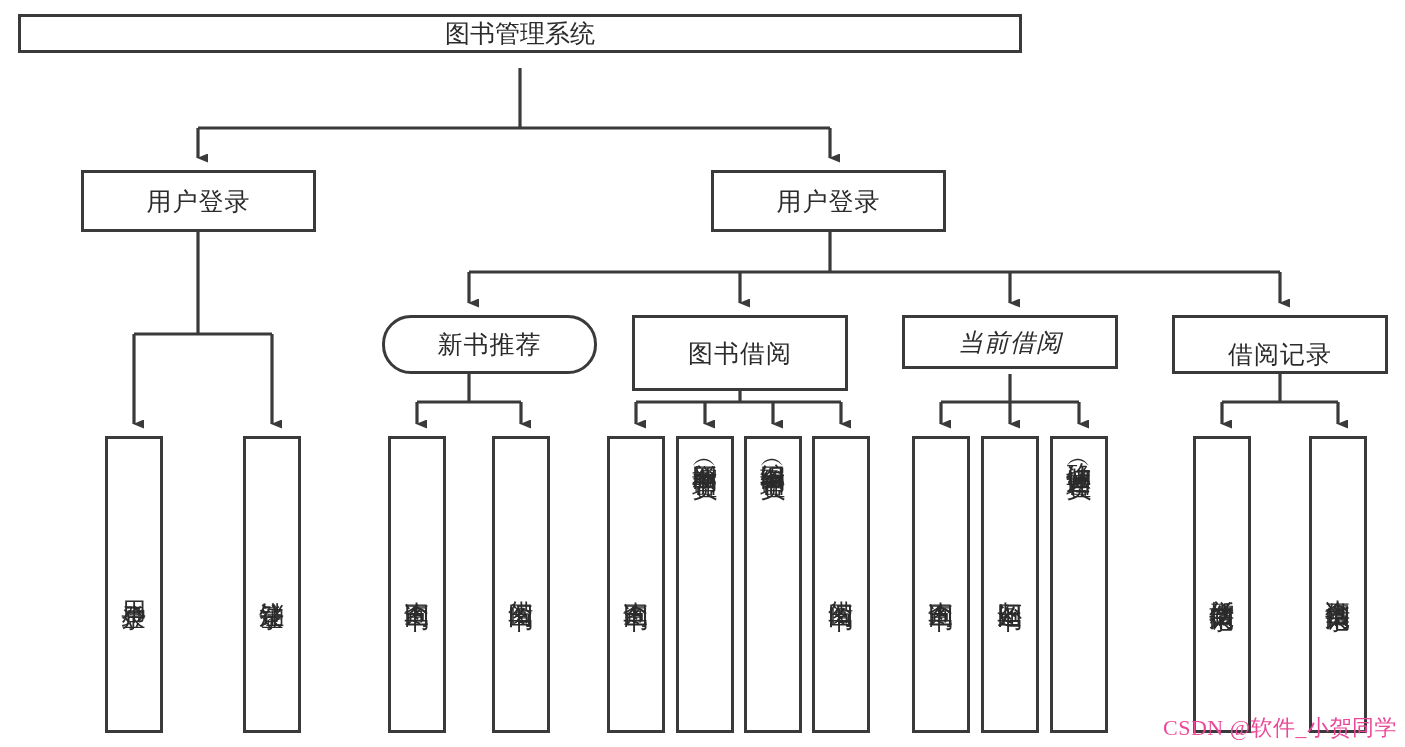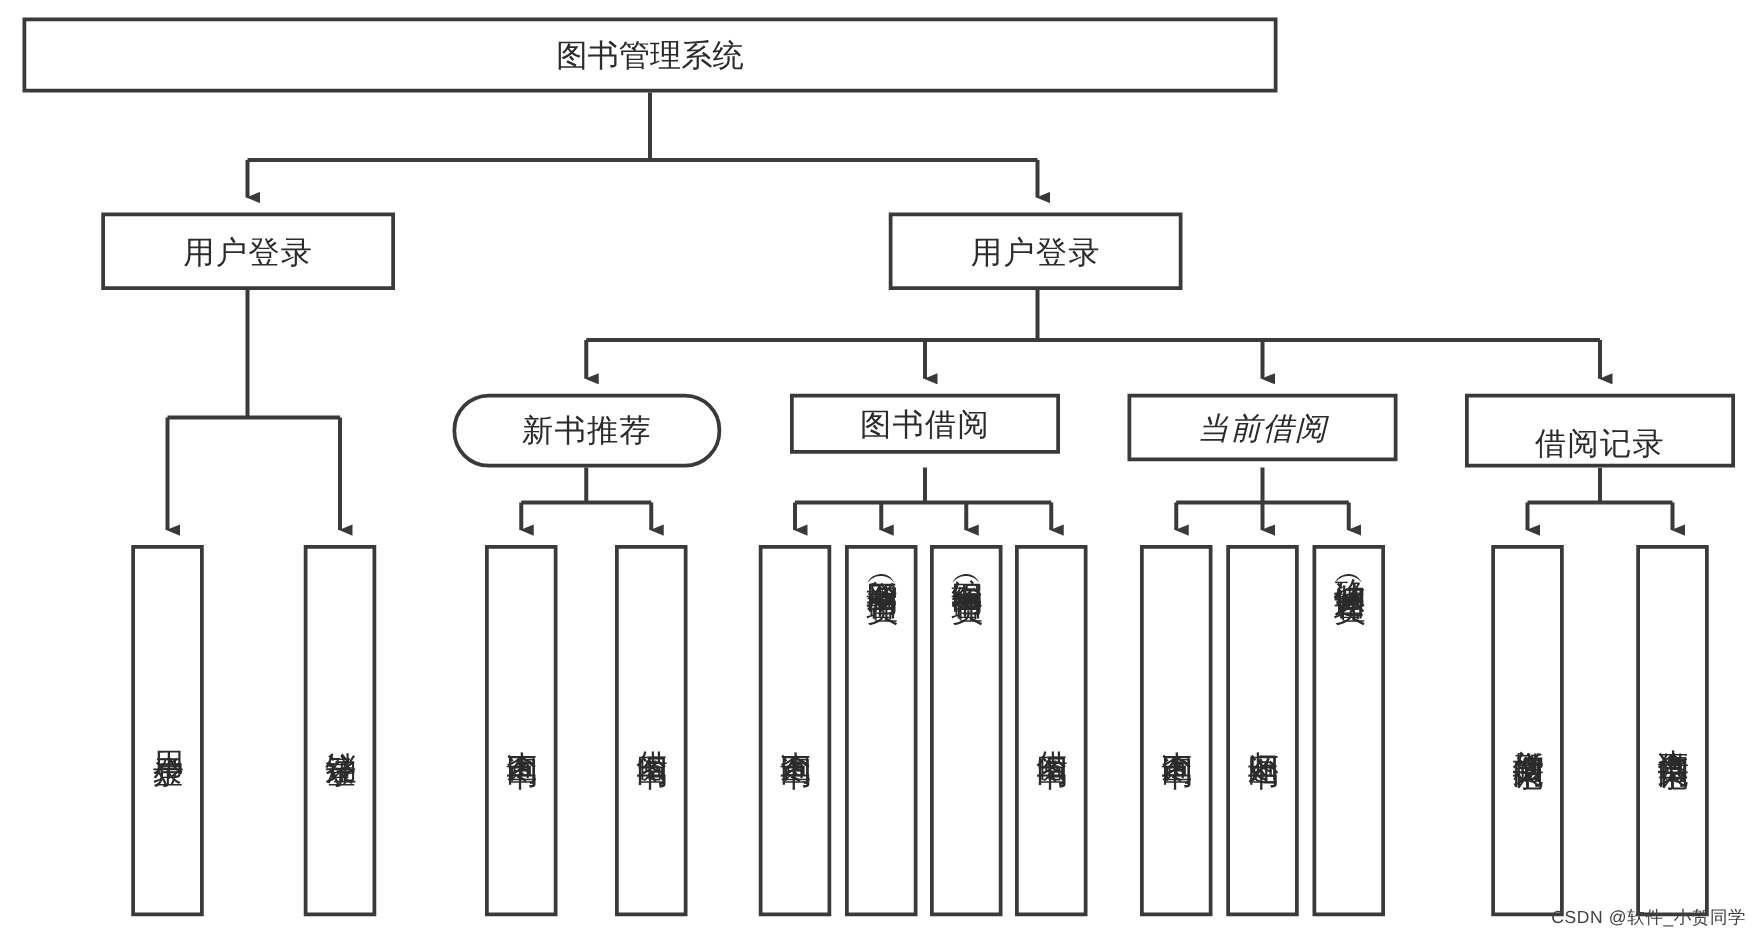--- a/index.html
+++ b/index.html
@@ -46,25 +46,26 @@
     width:100%;height:100%;
     display:flex;
     align-items:center;
     justify-content:center;
   }
   .leafwrap.top{align-items:flex-start;padding-top:4px;}
   .watermark{
     position:absolute;
     right:8px;
     bottom:4px;
-    font-size:14px;
-    color:#404040;
+    font-size:22px;
+    color:#ec4899;
     letter-spacing:0.5px;
     white-space:nowrap;
     pointer-events:none;
+    font-family:Liberation Serif, serif;
   }
 </style>
 </head>
 <body>
 
 <div id="diagram">
 
   <svg class="svg-layer" viewBox="0 0 1405 747" xmlns="http://www.w3.org/2000/svg">
     <defs>
       <marker id="arrow" markerWidth="9" markerHeight="11" refX="4.5" refY="10" orient="auto" markerUnits="userSpaceOnUse">
@@ -108,35 +109,35 @@
       <path d="M1010,402 L1010,424" marker-end="url(#arrow)"></path>
       <path d="M1079,402 L1079,424" marker-end="url(#arrow)"></path>
 
       <path d="M1280,374 L1280,402"></path>
       <path d="M1222,402 L1338,402"></path>
       <path d="M1222,402 L1222,424" marker-end="url(#arrow)"></path>
       <path d="M1338,402 L1338,424" marker-end="url(#arrow)"></path>
     </g>
   </svg>
 
-  <div class="node root" style="left:18px;top:14px;width:1004px;height:60px;">
+  <div class="node root" style="left:18px;top:14px;width:1004px;height:39px;">
     <span>图书管理系统</span>
   </div>
 
   <div class="node h" style="left:81px;top:170px;width:235px;height:62px;">
     <span>用户登录</span>
   </div>
   <div class="node h" style="left:711px;top:170px;width:235px;height:62px;">
     <span>用户登录</span>
   </div>
 
-  <div class="node h" style="left:362px;top:315px;width:215px;height:59px;border-radius:29px;">
+  <div class="node h" style="left:382px;top:315px;width:215px;height:59px;border-radius:29px;">
     <span>新书推荐</span>
   </div>
-  <div class="node h" style="left:632px;top:315px;width:216px;height:48px;">
+  <div class="node h" style="left:632px;top:315px;width:216px;height:76px;">
     <span>图书借阅</span>
   </div>
   <div class="node h" style="left:902px;top:315px;width:216px;height:54px;font-style:italic;">
     <span>当前借阅</span>
   </div>
   <div class="node h" style="left:1172px;top:315px;width:216px;height:59px;align-items:flex-end;">
     <span>借阅记录</span>
   </div>
 
   <div class="node leaf" style="left:105px;top:436px;width:58px;height:297px;">

